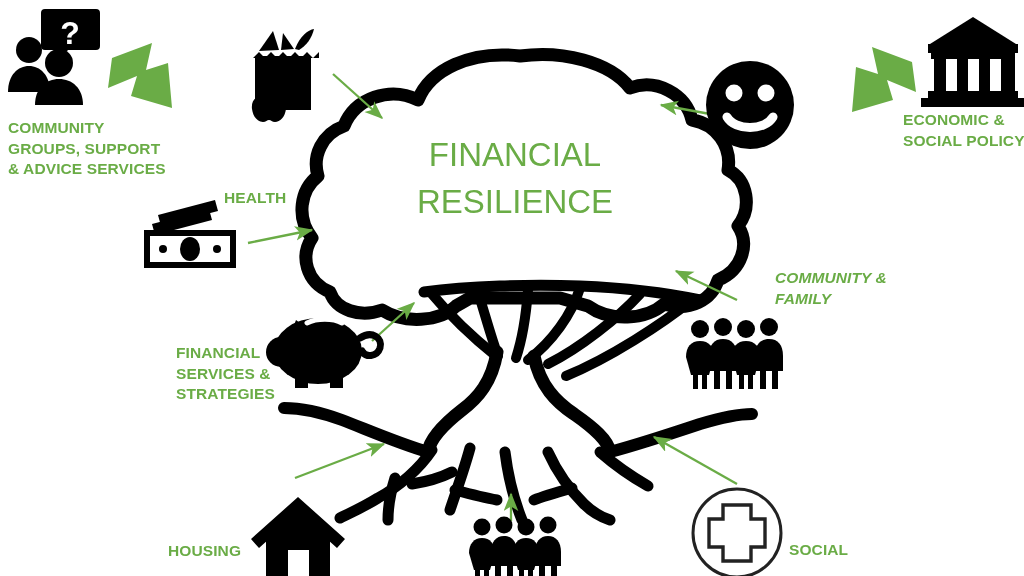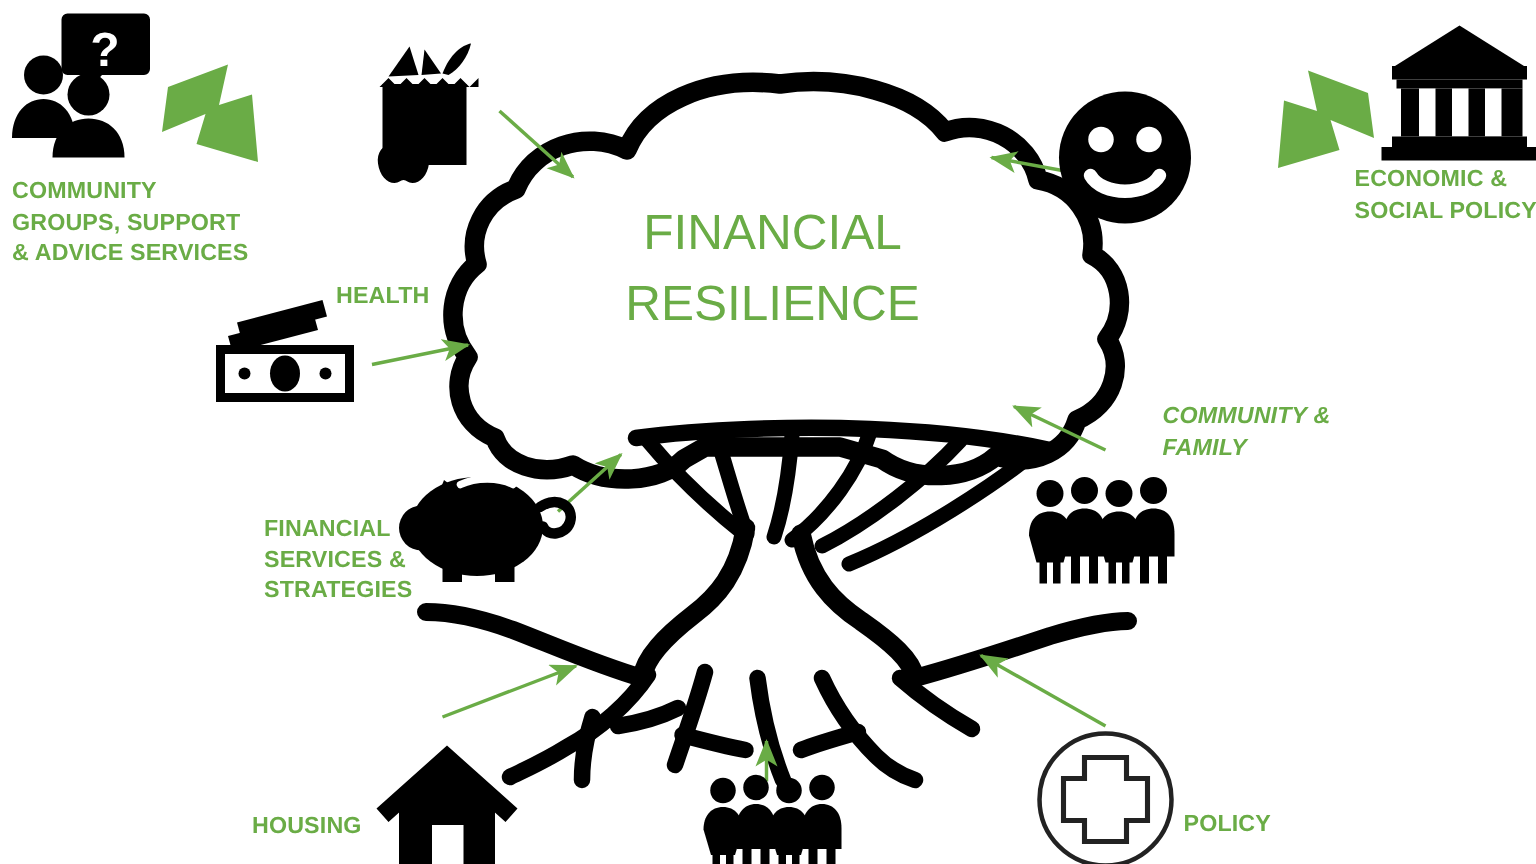--- a/index.html
+++ b/index.html
@@ -316,15 +316,15 @@
   <div class="label" style="left:176px; top:343px; width:120px;">FINANCIAL
 SERVICES &amp;
 STRATEGIES</div>
 
   <div class="label" style="left:775px; top:268px; width:140px;font-style:italic;">COMMUNITY &amp;
 FAMILY</div>
 
   <div class="label" style="left:168px; top:541px; width:110px;">HOUSING</div>
 
 
-  <div class="label" style="left:789px; top:540px; width:110px;">POLICY</div>
+  <div class="label" style="left:789px; top:540px; width:110px;">SOCIAL</div>
 
 </div>
 
 </body></html>

